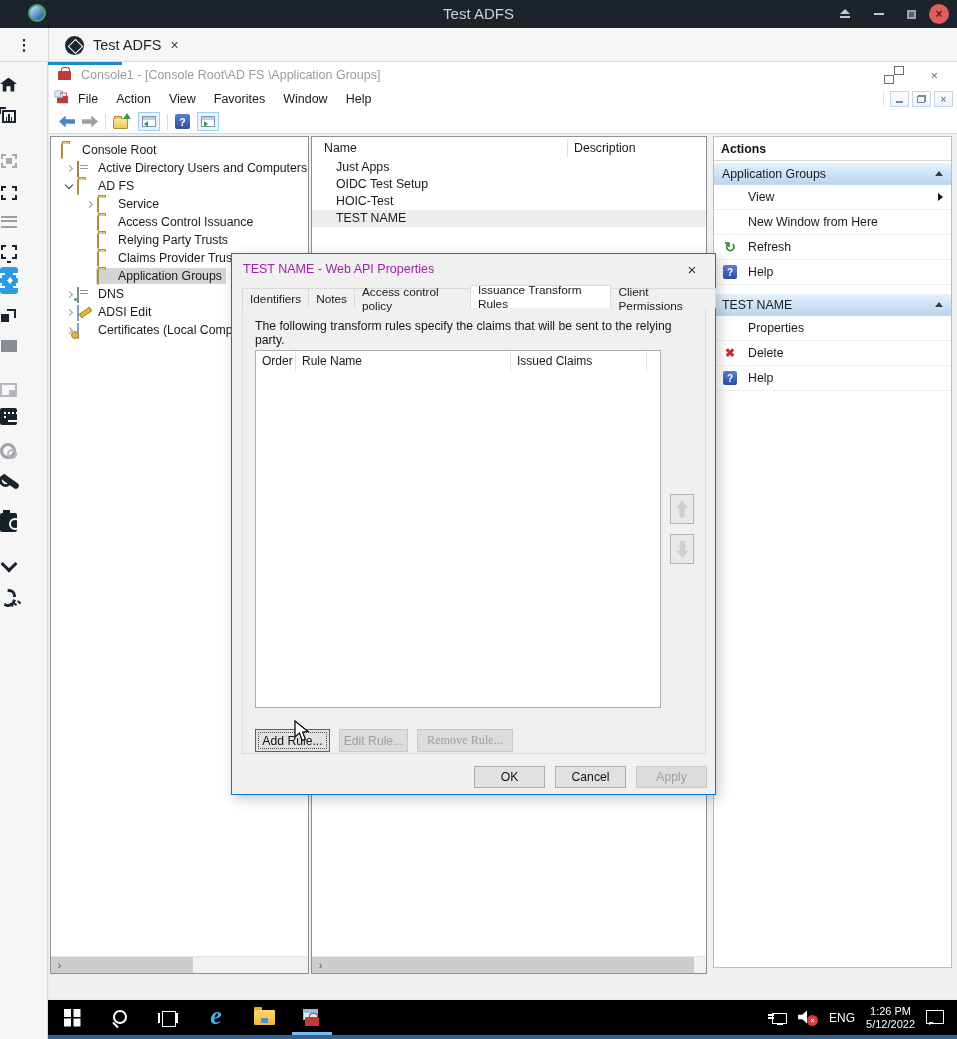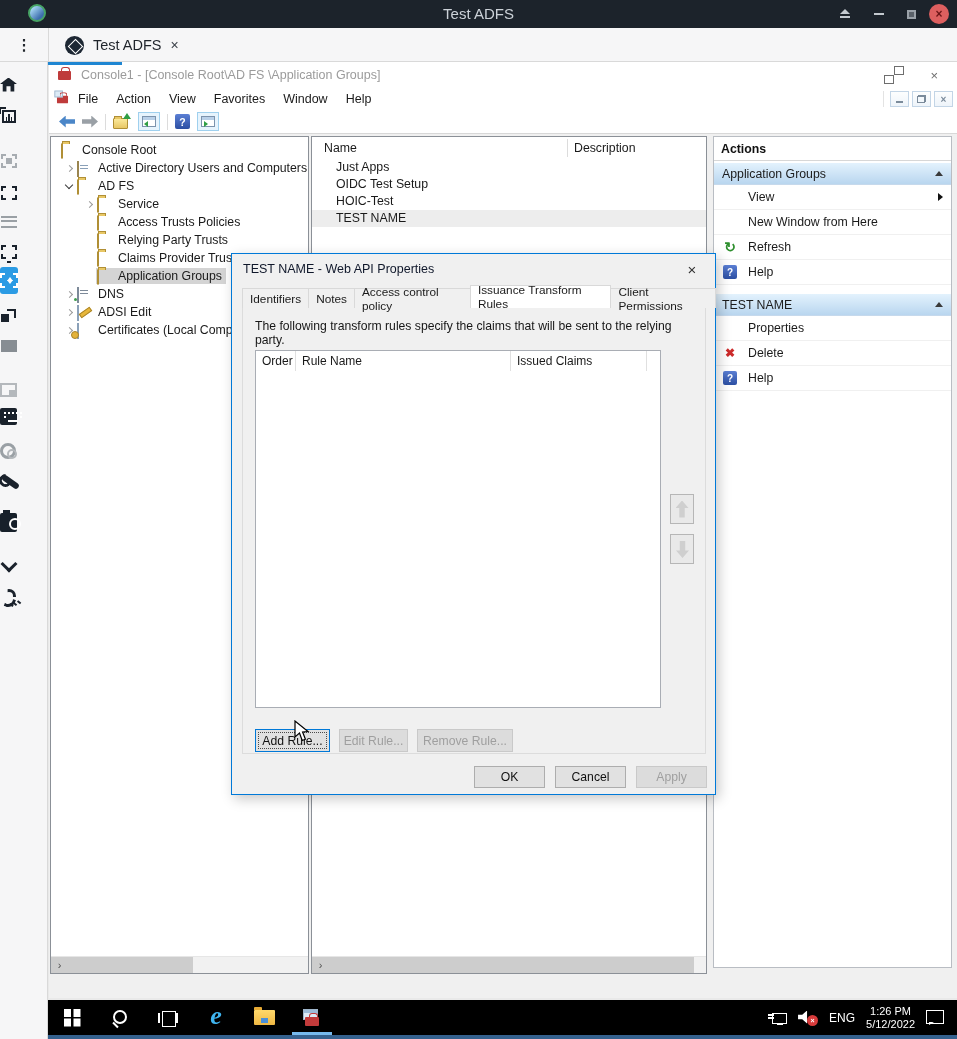--- a/index.html
+++ b/index.html
@@ -177,42 +177,42 @@
   .ap-item { height:25px; display:flex; align-items:center; padding-left:34px; position:relative; font-size:12.3px; color:#1b1b1b; border-bottom:1px solid #f0f0f0; }
   .ap-ico { position:absolute; left:8px; top:4px; width:16px; height:16px; display:flex; align-items:center; justify-content:center; }
   .ap-refresh { color:#2e8f2e; font-size:14px; font-weight:bold; }
   .ap-help { width:14px; height:14px; border-radius:2px; background:linear-gradient(#5b7fd4,#2c4fa3); color:#fff; font-size:10px; font-weight:bold; display:flex; align-items:center; justify-content:center; }
   .ap-delete { color:#cc2b2b; font-size:12px; font-weight:bold; }
   .ap-sub { margin-left:auto; margin-right:8px; border-top:4px solid transparent; border-bottom:4px solid transparent; border-left:5px solid #111; }
 
   
   .dialog { position:absolute; left:183px; top:191px; width:485px; height:542px; background:#f0f0f0;
     border:1px solid #0079d8; box-shadow:3px 4px 12px rgba(0,0,0,0.22); z-index:30; }
-  .dlg-title { height:30px; display:flex; align-items:center; padding-left:11px; font-size:12.5px; color:#0f172a; }
+  .dlg-title { height:30px; display:flex; align-items:center; padding-left:11px; font-size:12.5px; color:#a21caf; }
   .dlg-close { position:absolute; top:3px; right:8px; width:30px; height:24px; display:flex; align-items:center; justify-content:center; font-size:15px; color:#333; }
   .dlg-tabs { position:absolute; left:10px; top:31px; display:flex; align-items:flex-end; z-index:2; }
   .dtab { height:20px; padding:0 7px; background:#f0f0f0; border:1px solid #d9d9d9; border-bottom:none;
     margin-right:-1px; font-size:11.8px; color:#1a1a1a; display:flex; align-items:center; }
   .dtab.active { height:23px; background:#fff; position:relative; z-index:3; }
   .dlg-panel { position:absolute; left:10px; top:53px; width:464px; height:447px; border:1px solid #dcdcdc; background:#f0f0f0; }
   .dlg-desc { position:absolute; left:12px; top:11px; width:440px; font-size:12.2px; color:#161616; }
   .rules-box { position:absolute; left:12px; top:42px; width:406px; height:358px; background:#fff; border:1px solid #a9adb4; }
   .rb-head { height:20px; display:flex; align-items:center; font-size:12px; color:#1a1a1a; }
   .rb-cell { height:20px; line-height:20px; padding-left:6px; border-right:1px solid #e0e0e0; }
   .rb-c1 { width:40px; } .rb-c2 { width:215px; } .rb-c3 { width:136px; }
   .updown { position:absolute; left:427px; width:24px; height:30px; background:#e9e9e9; border:1px solid #b6b6b6; display:flex; align-items:center; justify-content:center; }
   .btn-up { top:186px; } .btn-down { top:226px; }
   .blockarrow { width:13px; height:17px; background:#cfcfcf; clip-path:polygon(50% 0,100% 44%,71% 44%,71% 100%,29% 100%,29% 44%,0 44%); }
   .blockarrow.down { transform:rotate(180deg); }
   .btn { position:absolute; font-size:12.2px; color:#111; background:#e1e1e1; border:1px solid #adadad;
     display:flex; align-items:center; justify-content:center; font-family:"Liberation Sans", sans-serif; }
   .btn.dis { color:#9f9f9f; background:#dcdcdc; border-color:#c9c9c9; }
   .btn-add { left:12px; top:421px; width:75px; height:23px; border-color:#0078d7; outline:1px dotted #4a4a4a; outline-offset:-4px; }
   .btn-edit { left:96px; top:421px; width:69px; height:23px; }
-  .btn-remove { left:174px; top:421px; width:96px; height:23px; }
+  .btn-remove { left:174px; top:421px; width:96px; height:23px;font-family:Liberation Serif, serif; }
   .btn-ok { left:242px; top:512px; width:71px; height:22px; }
   .btn-cancel { left:323px; top:512px; width:71px; height:22px; }
   .btn-apply { left:404px; top:512px; width:71px; height:22px; }
   .cursor { position:absolute; left:62px; top:466px; z-index:6; }
 
   
   .taskbar { position:absolute; left:0; top:938px; width:909px; height:35px; background:#000; display:flex; align-items:center; }
   .tb-apps { display:flex; height:100%; }
   .tb-app { width:48px; height:100%; display:flex; align-items:center; justify-content:center; position:relative; }
   .tb-app.active::after { content:""; position:absolute; left:4px; right:4px; bottom:0; height:3px; background:#76b9ed; }
@@ -443,21 +443,21 @@
             </div>
             <div class="trow" style="padding-left:30px">
               <span class="exp">
                   <span class="c"></span>
                 </span>
               <span class="ticon"><span class="fold"></span></span>
               <span>Service</span>
             </div>
             <div class="trow" style="padding-left:46px">
               <span class="ticon"><span class="fold"></span></span>
-              <span>Access Trusts Policies</span>
+              <span>Access Control Issuance</span>
             </div>
             <div class="trow" style="padding-left:46px">
               <span class="ticon"><span class="fold"></span></span>
               <span>Relying Party Trusts</span>
             </div>
             <div class="trow" style="padding-left:46px">
               <span class="ticon"><span class="fold"></span></span>
               <span>Claims Provider Trusts</span>
             </div>
             <div class="trow" style="padding-left:45px">

